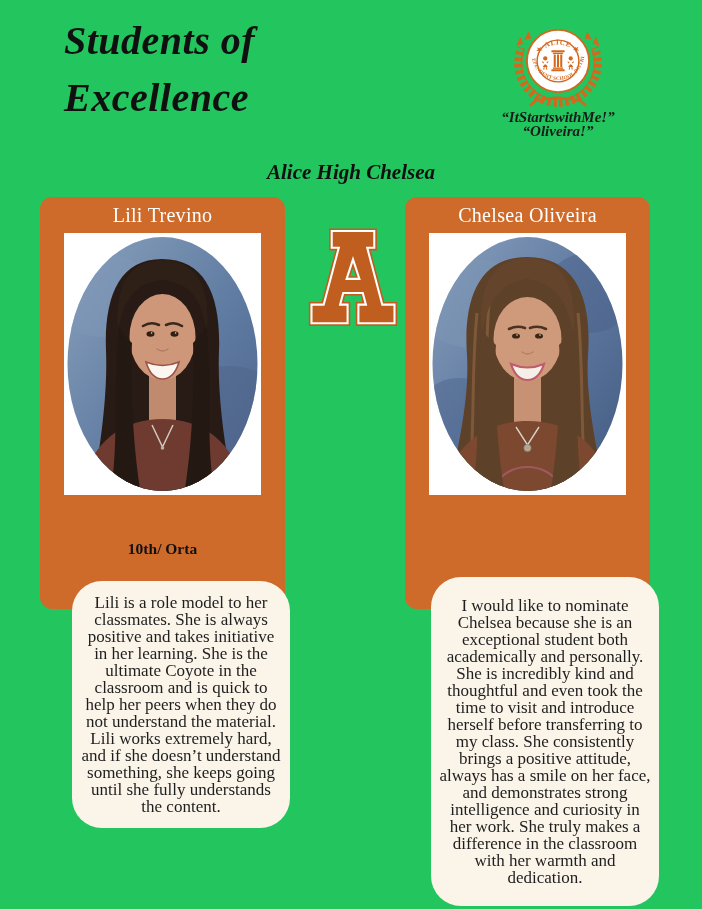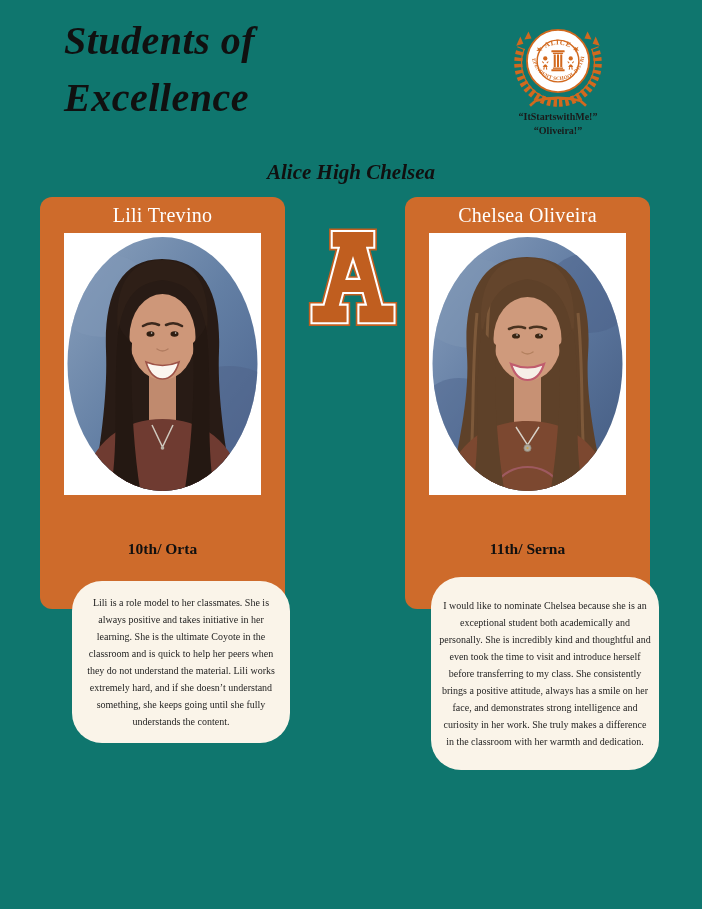--- a/index.html
+++ b/index.html
@@ -1,28 +1,28 @@
 <!DOCTYPE html>
 <html><head>
 <meta charset="utf-8">
 <style>
   html,body{margin:0;padding:0;background:#fff;}
   .page{
-    position:relative;width:702px;height:909px;background:#0f766e;
+    position:relative;width:702px;height:909px;background:#22c55e;
     font-family:"Liberation Serif","DejaVu Serif",serif;overflow:hidden;
   }
   
   .main-title{
     position:absolute;left:64px;top:12px;
     font-size:40px;line-height:57px;font-weight:700;font-style:italic;color:#101010;
     letter-spacing:0.5px;
   }
   .logo-wrap{position:absolute;left:500px;top:12px;width:116px;text-align:center;}
   .logo-wrap svg{display:block;margin:0 auto;}
-  .motto{font-size:10px;font-weight:700;color:#1a1a1a;line-height:14px;}
+  .motto{font-size:15px;font-weight:700;font-style:italic;color:#1a1a1a;line-height:14px;}
   .school-name{
     position:absolute;left:0;top:160px;width:702px;text-align:center;
     font-size:21px;font-weight:700;font-style:italic;color:#101010;
   }
   
   .card{
     position:absolute;top:197px;width:245px;height:412px;
     background:#CE6B2B;border-radius:12px;
   }
   .card.left{left:40px;} .card.right{left:405px;}
@@ -38,21 +38,21 @@
   .letter-a{position:absolute;left:307px;top:227px;width:92px;height:104px;}
   
   .grade{
     position:absolute;top:540px;width:245px;text-align:center;
     font-size:15.5px;font-weight:700;color:#101010;
   }
   .grade.left{left:40px;text-align:center;} .grade.right{left:405px;}
   
   .blurb{
     position:absolute;background:#FAF4E9;border-radius:30px;
-    font-size:10px;line-height:17px;color:#1e1e1e;text-align:center;
+    font-size:17px;line-height:17px;color:#1e1e1e;text-align:center;
   }
   .blurb.left{left:72px;top:581px;width:200px;padding:13px 9px;}
   .blurb.right{left:431px;top:577px;width:212px;padding:20px 8px;}
 </style>
 </head>
 <body>
 
 <div class="page">
 
   <div class="main-title">
@@ -215,18 +215,17 @@
           <circle cx="88" cy="102" r="0.8" fill="#fff" opacity="0.85"></circle>
           <circle cx="111" cy="102" r="0.8" fill="#fff" opacity="0.85"></circle>
           <path d="M93 119 Q 98.5 123 104 119" fill="none" stroke="#B3805F" stroke-width="1.4" stroke-linecap="round"></path>
           <path d="M82 131 Q 98.5 138 115 131 Q 110 147 98.5 147 Q 87 147 82 131 Z" fill="#F6EFE8" stroke="#C05C6E" stroke-width="2.2"></path>
         </g>
       </svg>
     </div>
   </div>
 
   <div class="grade left">10th/ Orta</div>
-  <div class="grade right">11th/ Serna</div>
 
   <div class="blurb left">Lili is a role model to her classmates. She is always positive and takes initiative in her learning. She is the ultimate Coyote in the classroom and is quick to help her peers when they do not understand the material. Lili works extremely hard, and if she doesn’t understand something, she keeps going until she fully understands the content.</div>
   <div class="blurb right">I would like to nominate Chelsea because she is an exceptional student both academically and personally. She is incredibly kind and thoughtful and even took the time to visit and introduce herself before transferring to my class. She consistently brings a positive attitude, always has a smile on her face, and demonstrates strong intelligence and curiosity in her work. She truly makes a difference in the classroom with her warmth and dedication.</div>
 
 </div>
 
 </body></html>

